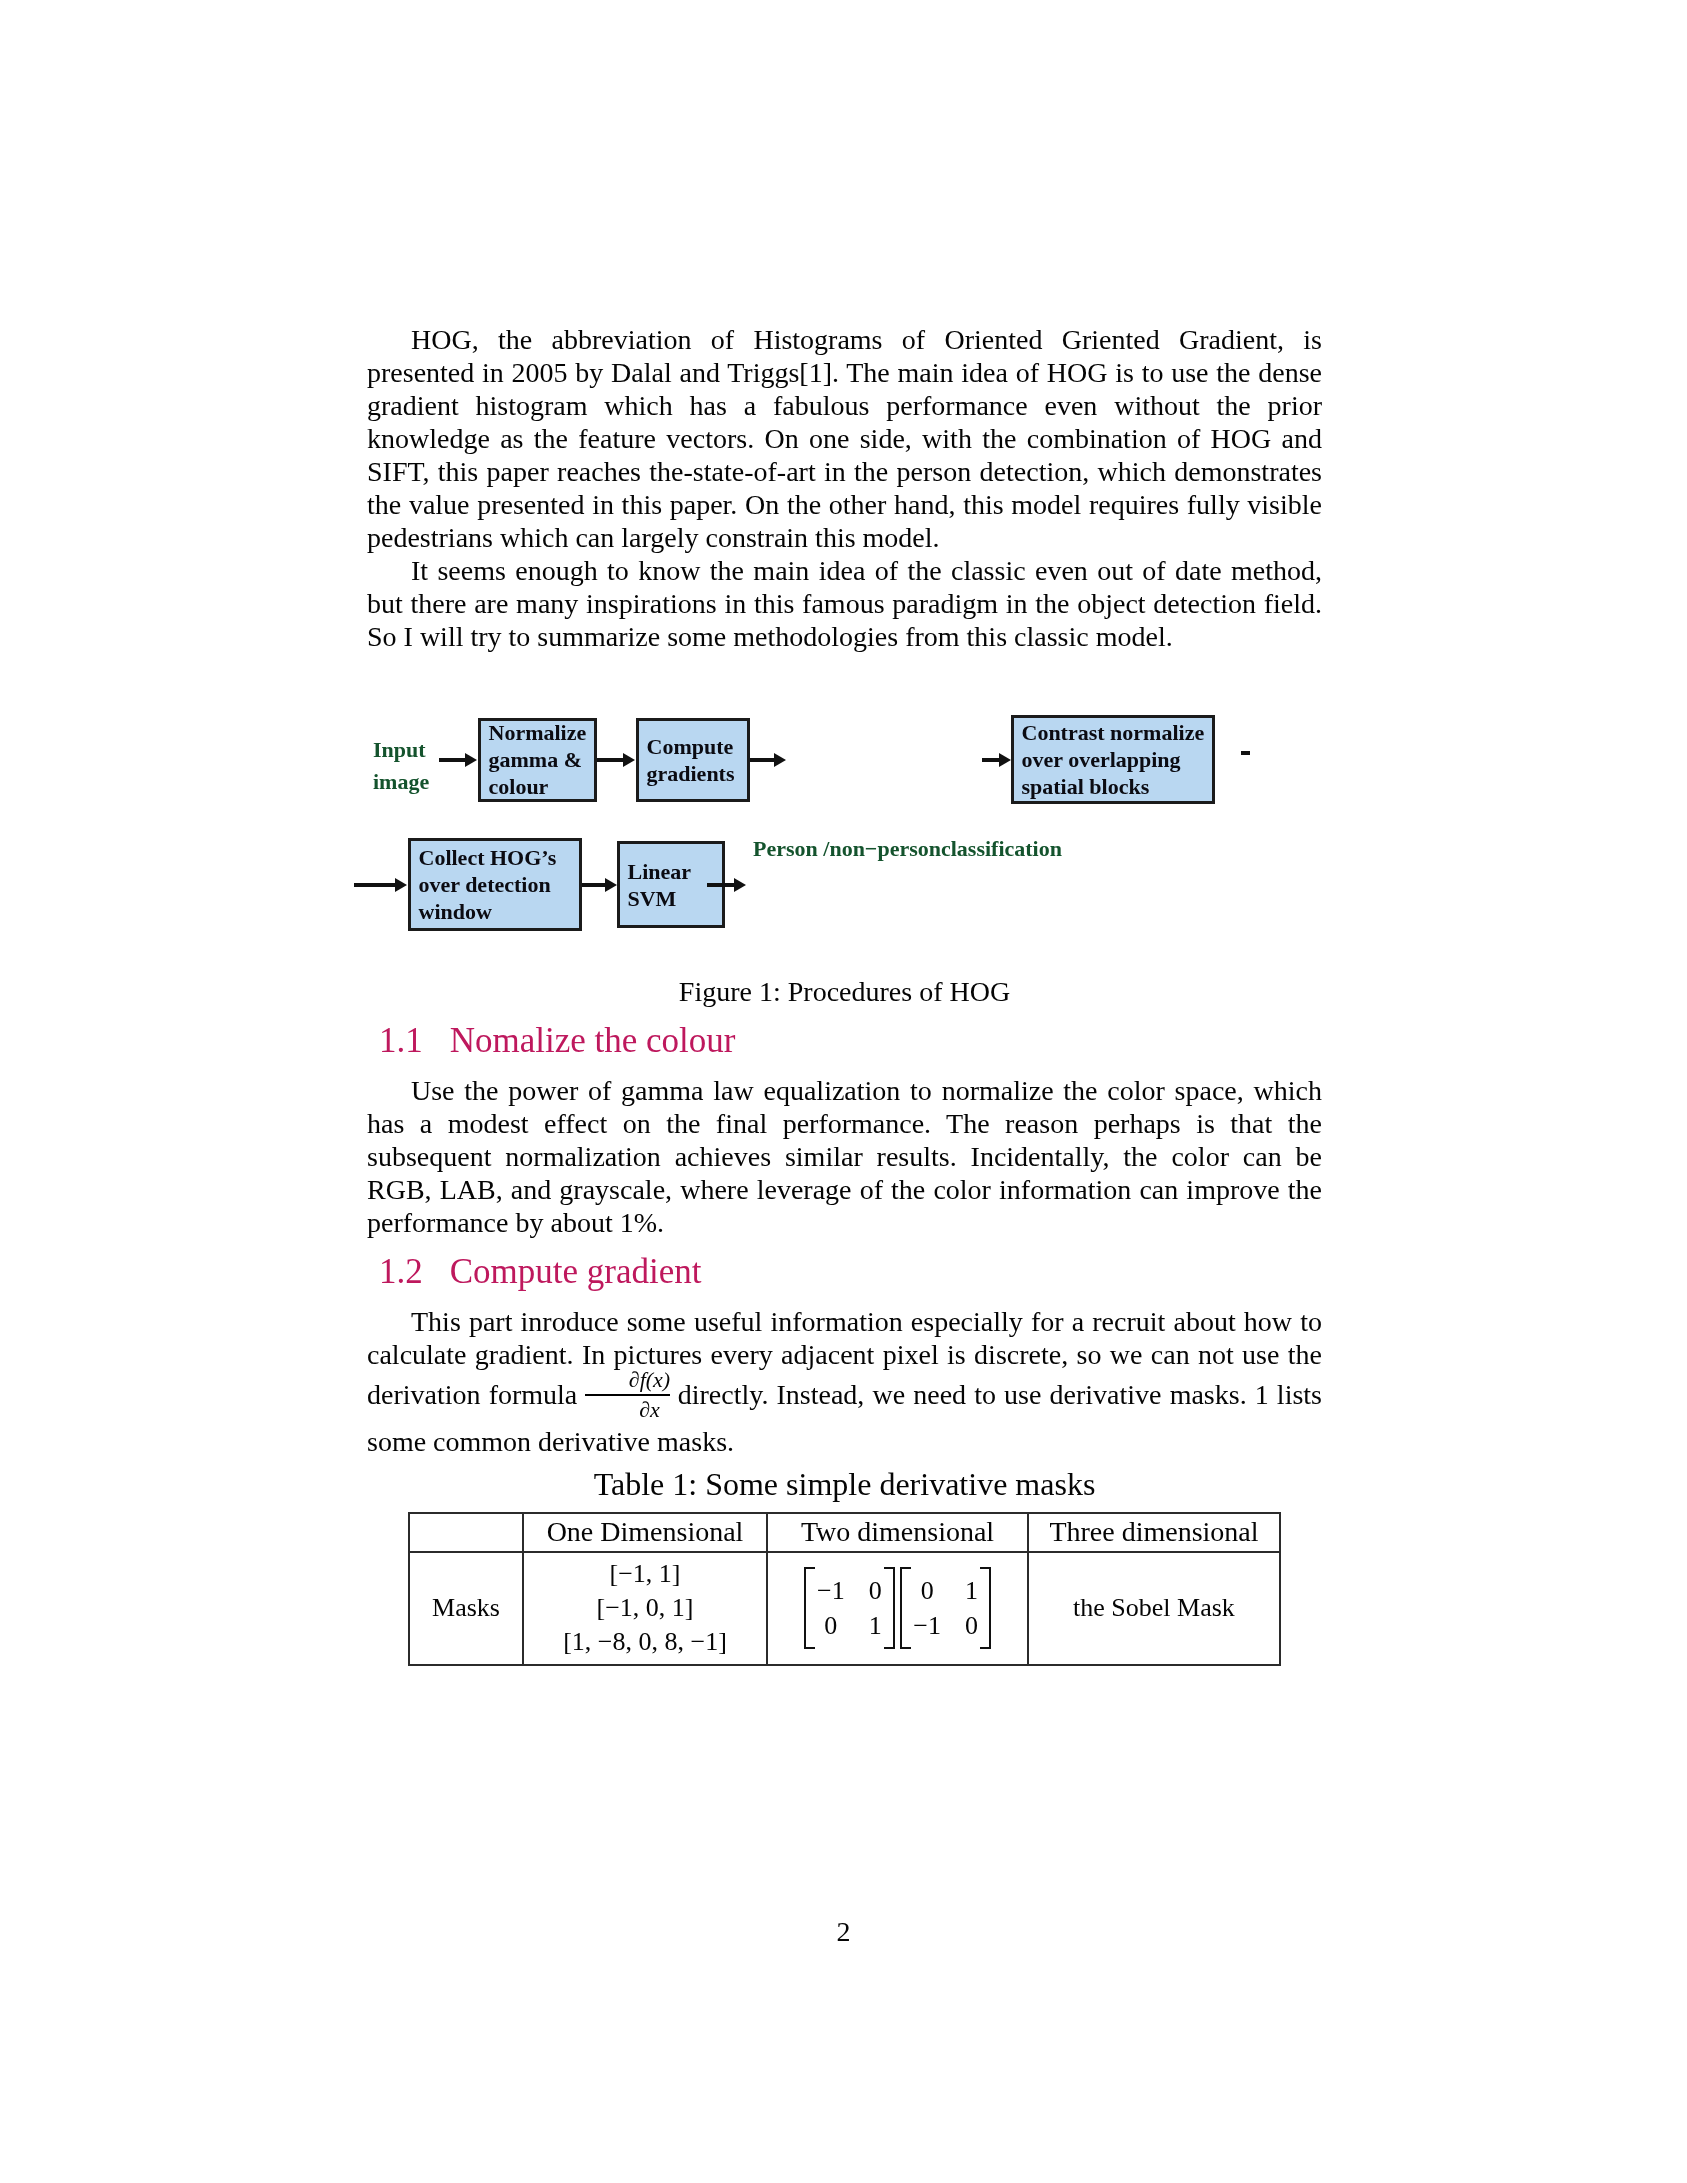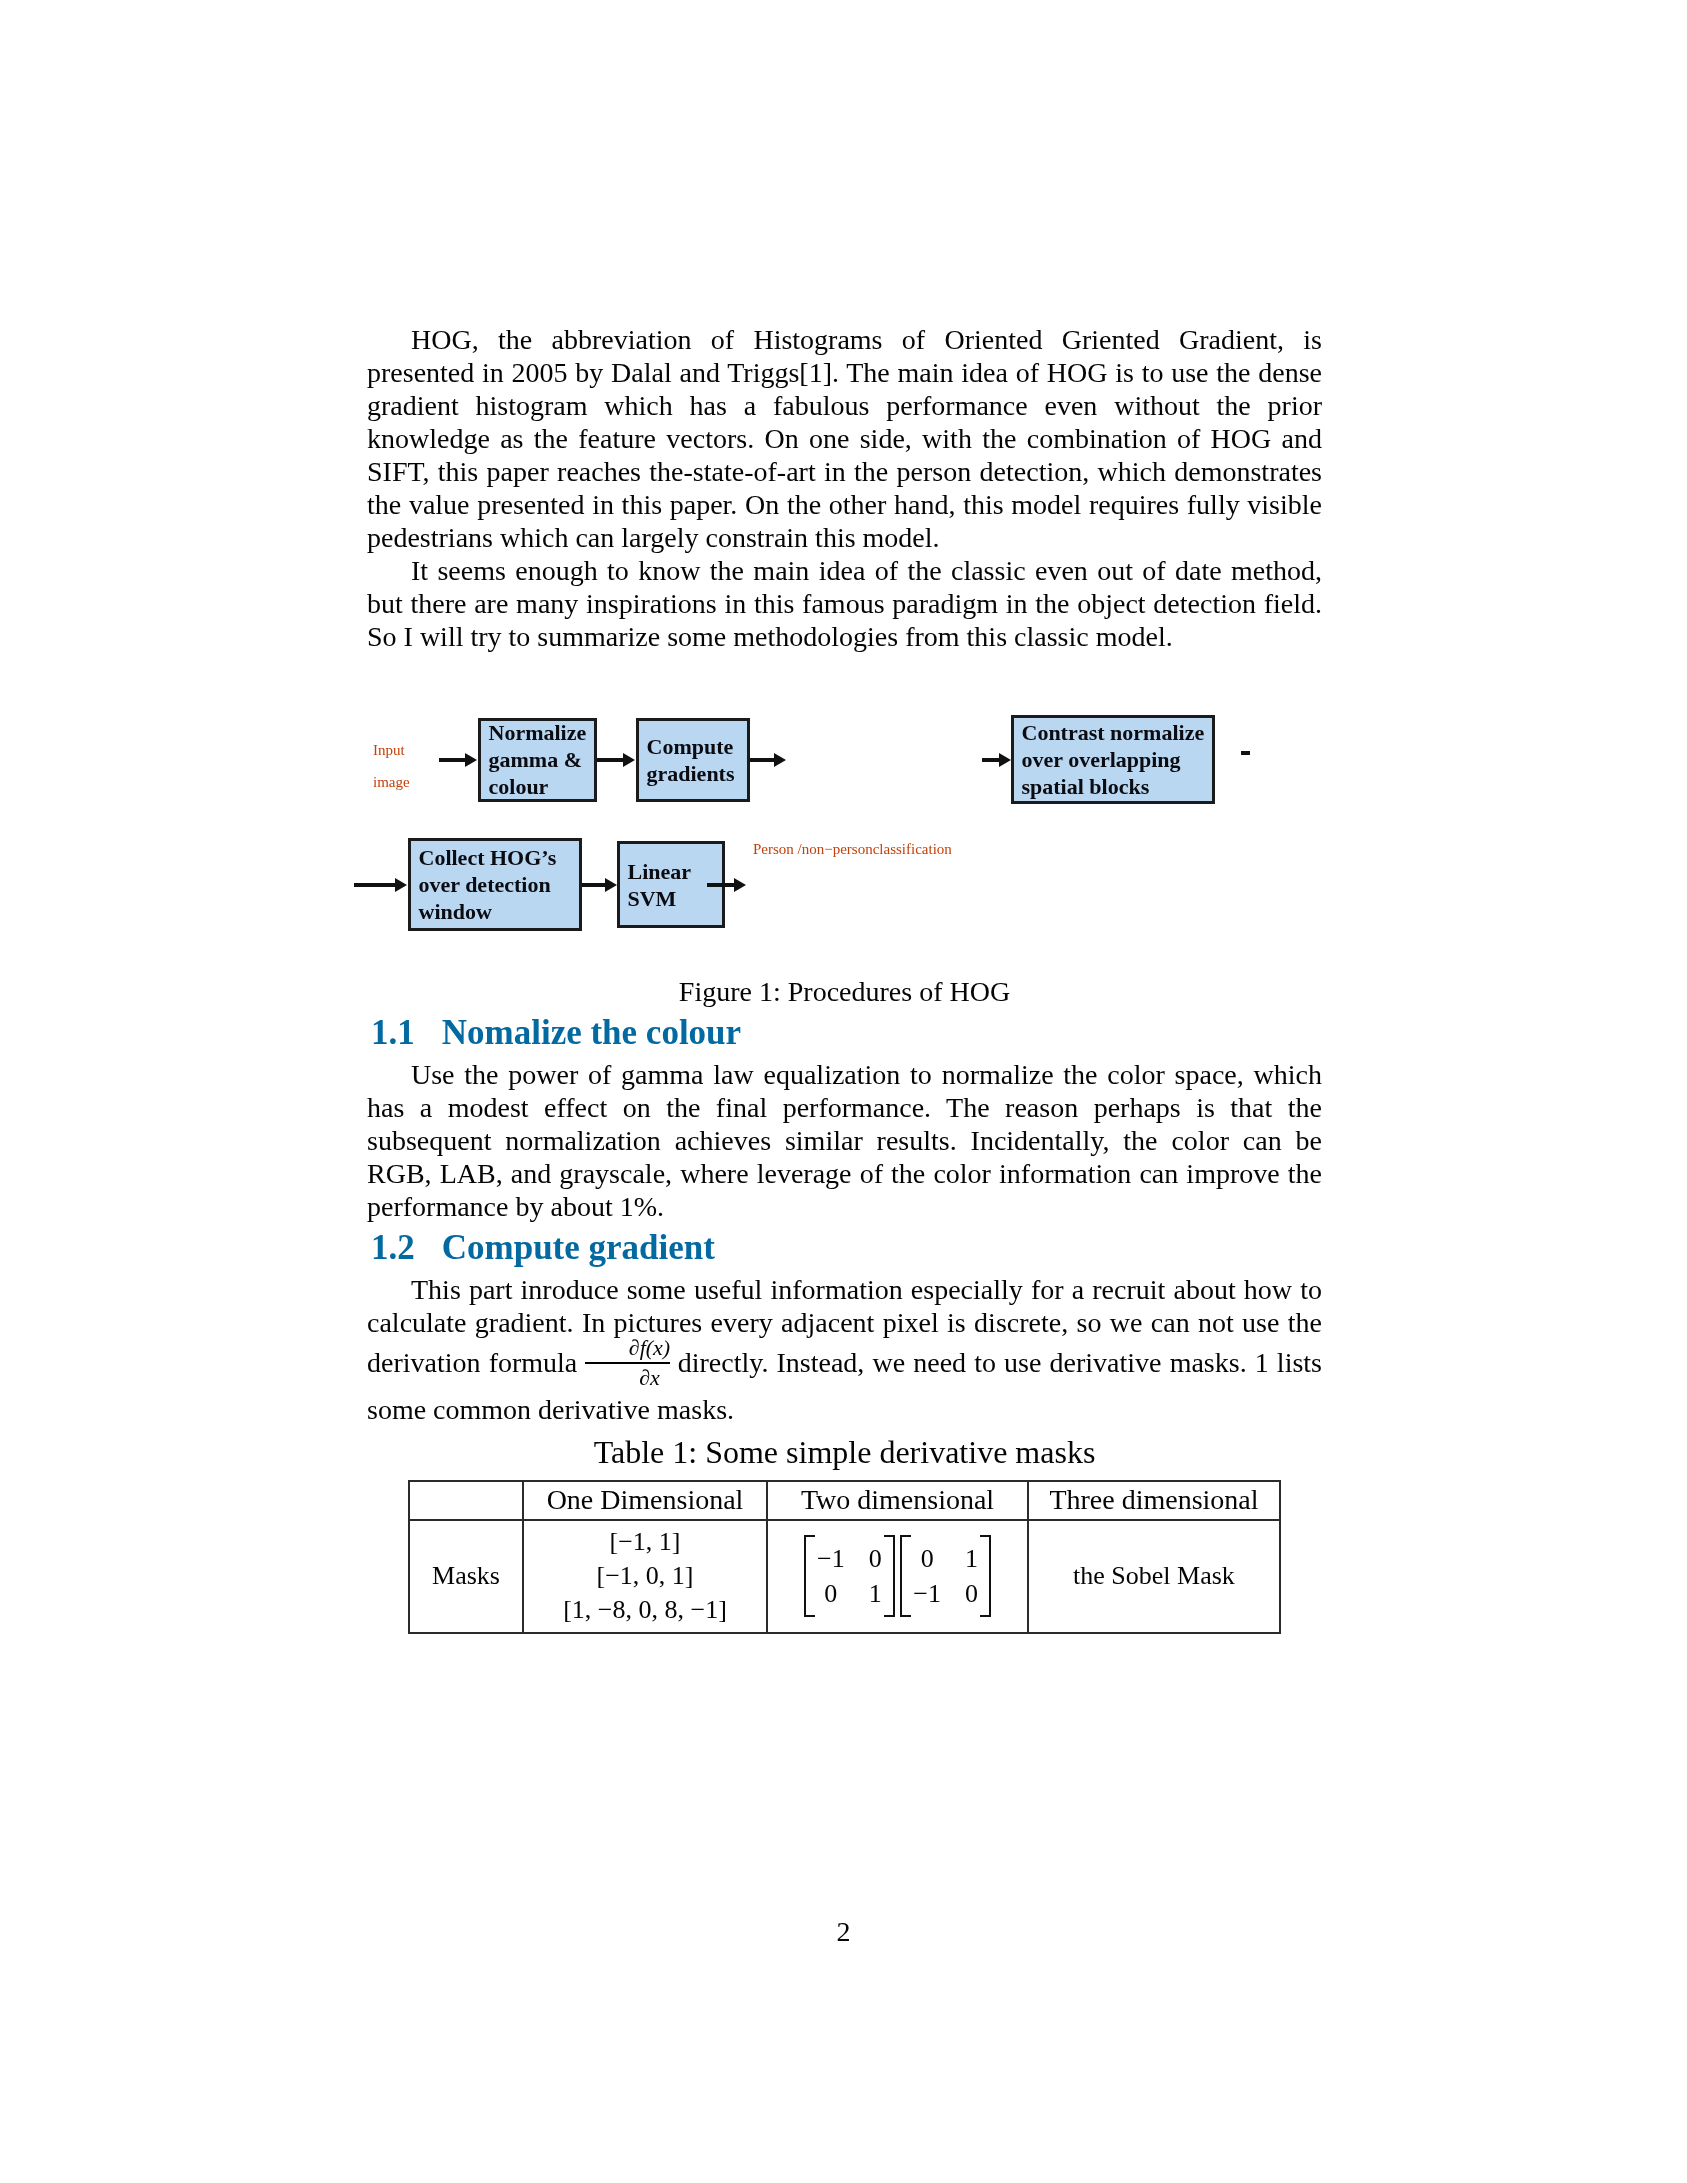--- a/index.html
+++ b/index.html
@@ -14,22 +14,22 @@
   .content{
     position:absolute;
     left:367px;top:323px;width:955px;
   }
   h1.sec{
     margin:0;
     font-size:47px;line-height:57px;font-weight:bold;color:#000;
   }
   h1.sec .num{margin-right:32px;}
   h2.subsec{
-    margin:4px;
-    font-size:35px;line-height:42px;font-weight:bold;color:#0369a1;
+    margin:12px;
+    font-size:35px;line-height:42px;font-weight:normal;color:#be185d;
   }
   h2.subsec .num{margin-right:27px;}
   .h11{margin-top:65px;}
   .h12{margin-top:39px;}
   p.body{
     margin:0;
     font-size:28px;line-height:33px;
     text-align:justify;
     text-indent:44px;
   }
@@ -49,21 +49,21 @@
     border:3px solid #1b1b1b;
     box-sizing:border-box;
     display:flex;flex-direction:column;justify-content:center;
     padding:3px 4.5px 3px 7.5px;
     font-weight:bold;font-size:22px;line-height:27px;color:#0b0b12;
     white-space:nowrap;
   }
   .fbox span{display:block;}
   .flabel{
     position:absolute;
-    font-weight:normal;font-size:15px;line-height:32px;color:#c2410c;
+    font-weight:bold;font-size:22px;line-height:32px;color:#14532d;
     white-space:nowrap;
   }
   .flabel span{display:block;}
   .arrow{
     position:absolute;height:13.5px;
     display:flex;align-items:center;
   }
   .arrow .shaft{flex:1;height:3.8px;background:#111;}
   .arrow .head{
     width:0;height:0;

